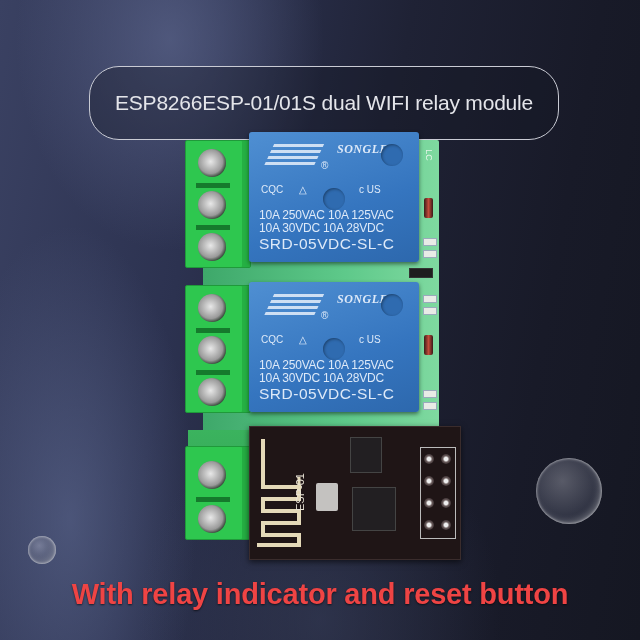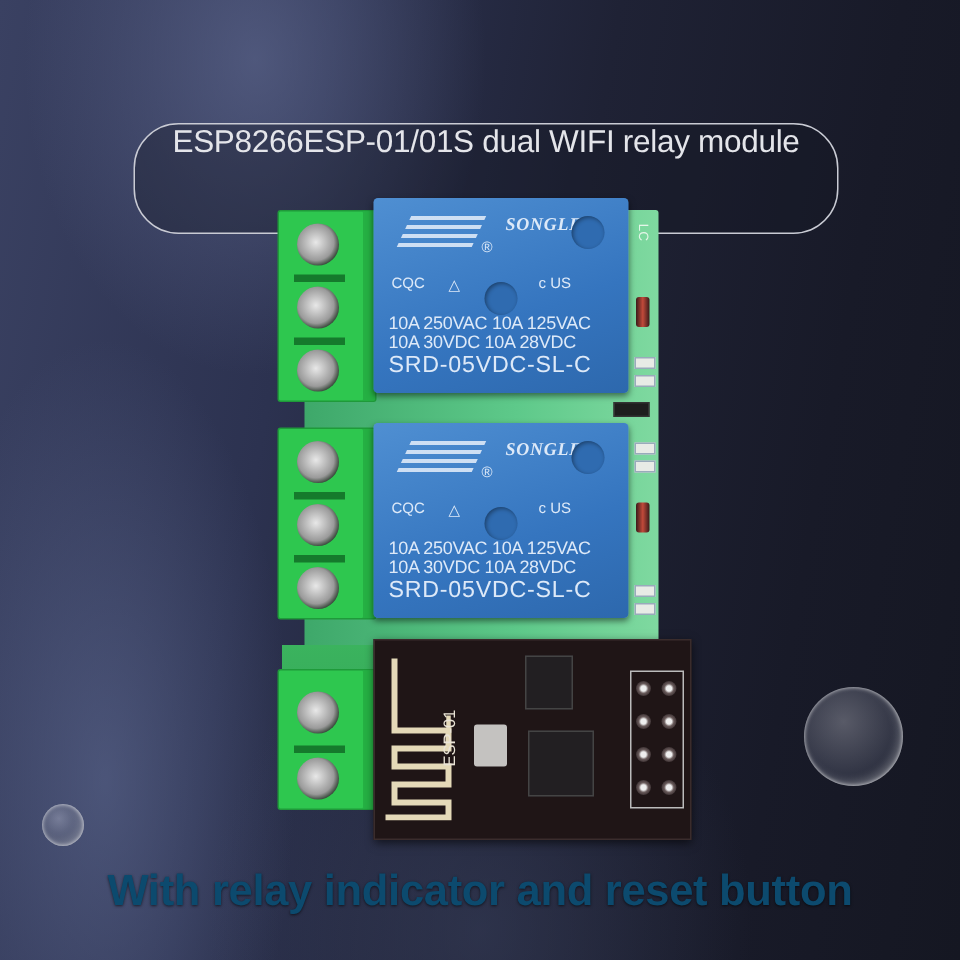--- a/index.html
+++ b/index.html
@@ -10,26 +10,26 @@
       background:
         radial-gradient(ellipse 180px 420px at 70px 520px, rgba(98,110,150,0.55), rgba(0,0,0,0) 70%),
         radial-gradient(ellipse 220px 300px at 170px 40px, rgba(100,110,150,0.6), rgba(0,0,0,0) 70%),
         radial-gradient(ellipse 260px 300px at 320px 620px, rgba(60,68,98,0.5), rgba(0,0,0,0) 70%),
         linear-gradient(100deg, #3a4162 0%, #2c3250 30%, #1f2235 55%, #181a28 80%, #151722 100%);
     }
     .headline-pill {
       position: absolute; left: 89px; top: 66px; width: 470px; height: 74px;
       border: 1.5px solid #c9cbd4; border-radius: 30px;
       background: rgba(20,22,34,0.35);
-      display: flex; align-items: flex-start; justify-content: center; margin-top: 16px;
+      display: flex; align-items: center; justify-content: center;
     }
     .headline-text { color: #e4e5ea; font-size: 21px; letter-spacing: -0.2px; white-space: nowrap; }
     .footer-text {
       position: absolute; left: 0; right: 0; top: 578px; text-align: center;
-      color: #0c4a6e; font-size: 29px; font-weight: bold; letter-spacing: -0.2px;
+      color: #ef4444; font-size: 29px; font-weight: bold; letter-spacing: -0.2px;
       text-shadow: 0 1px 2px rgba(0,0,0,0.6);
     }
     .bubble { position: absolute; border-radius: 50%;
       background: radial-gradient(circle at 40% 35%, rgba(210,212,225,0.35), rgba(90,95,115,0.4) 60%, rgba(40,44,60,0.5) 100%);
       box-shadow: inset 0 0 3px rgba(255,255,255,0.8), inset -3px -3px 6px rgba(255,255,255,0.25);
     }
     .bubble-large { left: 536px; top: 458px; width: 66px; height: 66px; }
     .bubble-small { left: 28px; top: 536px; width: 28px; height: 28px; }
 
     

